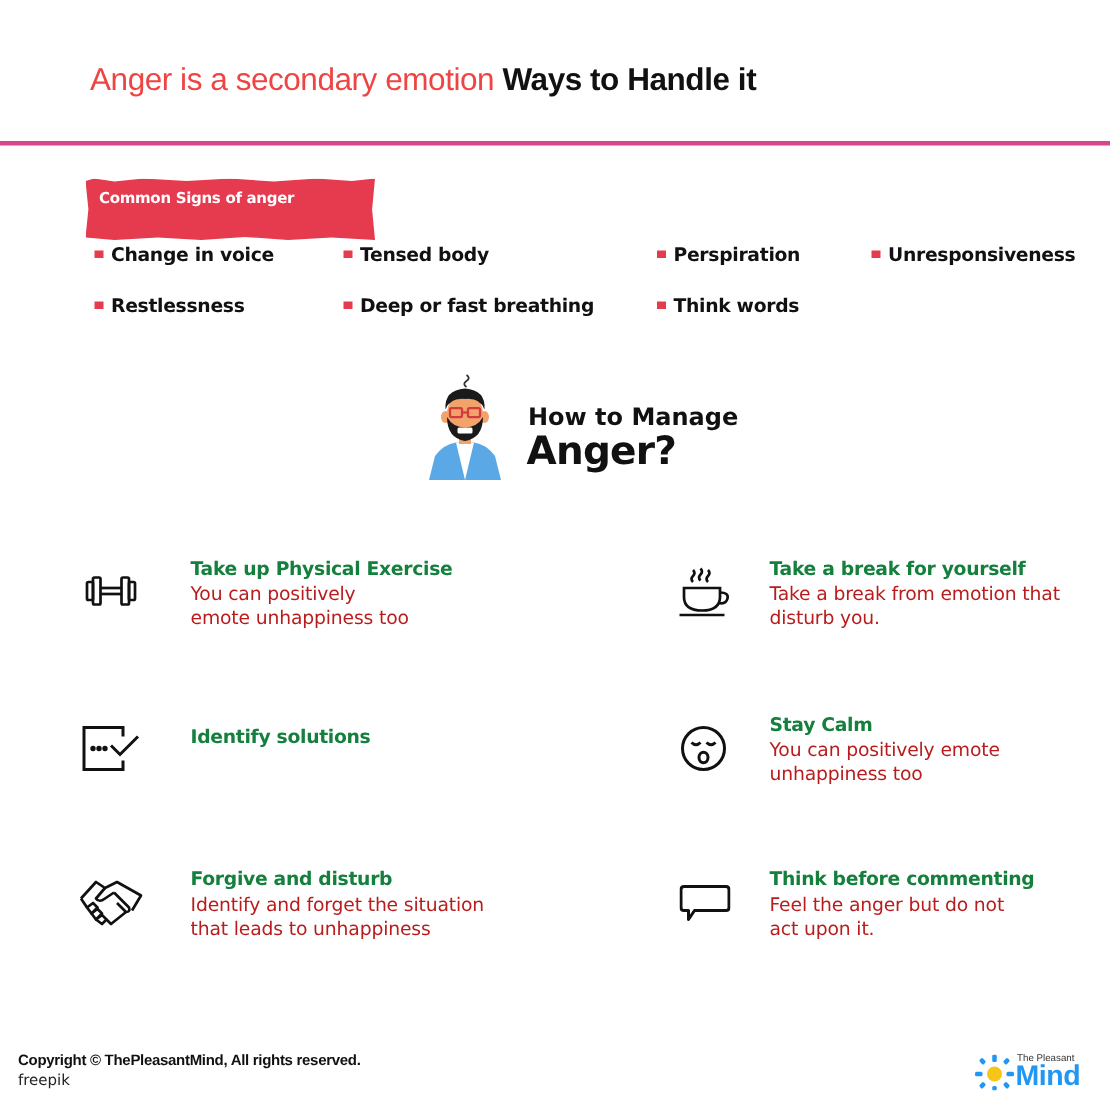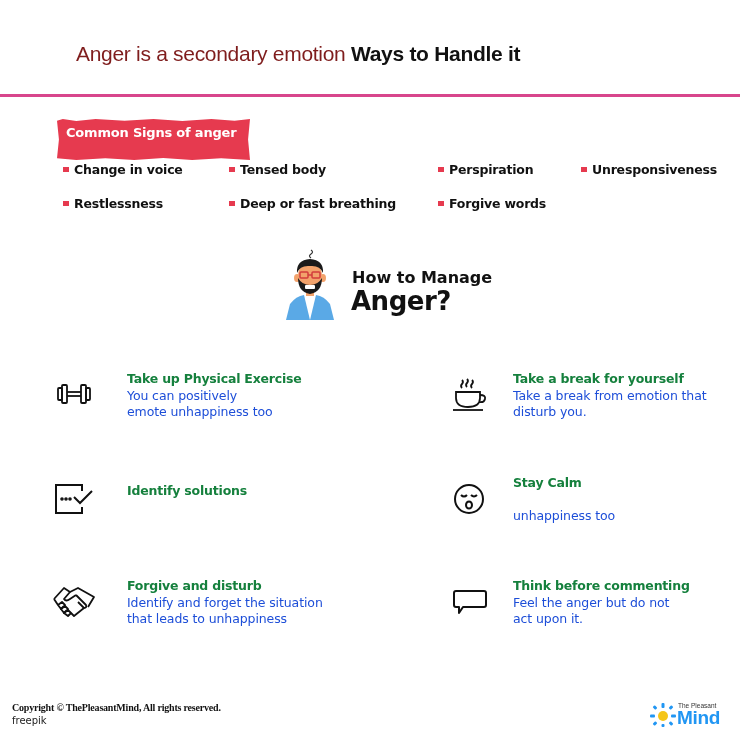--- a/index.html
+++ b/index.html
@@ -5,64 +5,64 @@
     html, body { margin: 0; padding: 0; }
     body {
       width: 740px; height: 740px; background: #ffffff; position: relative; overflow: hidden;
       font-family: "DejaVu Sans", "Liberation Sans", sans-serif; color: #111;
     }
     .abs { position: absolute; }
     .title {
       left: 60px; top: 42px; font-size: 21px; color: #333; letter-spacing: -0.3px;
       font-family: "Liberation Sans", sans-serif; white-space: nowrap;
     }
-    .title .light { font-weight: 300; color: #7f1d1d; margin-left: 16px; }
+    .title .light { font-weight: 300; color: #ef4444; }
     .title .bold { font-weight: 700; color: #111; text-align: right; }
     .divider { left: 0; top: 94px; width: 740px; height: 3px; background: #d8468c; }
     .badge {
       left: 57px; top: 119px; width: 193px; height: 41px; background: #e63a4f;
-      color: #fff; font-weight: 700; font-size: 13px; line-height: 27px; padding-left: 9px;
+      color: #fff; font-weight: 700; font-size: 10px; line-height: 27px; padding-left: 9px;
       box-sizing: border-box; font-family: "DejaVu Sans", sans-serif; letter-spacing: -0.2px;
       clip-path: polygon(0 4%, 3% 0, 10% 5%, 20% 0, 35% 4%, 50% 0, 65% 5%, 80% 0, 92% 4%, 100% 0, 99% 50%, 100% 100%, 85% 96%, 70% 100%, 55% 95%, 40% 100%, 25% 96%, 10% 100%, 0 96%, 1% 50%);
     }
     .sign {
       font-size: 12.5px; font-weight: 700; color: #111; white-space: nowrap;
       font-family: "DejaVu Sans", sans-serif; letter-spacing: -0.2px;
     }
     .sign .bullet {
       display: inline-block; width: 6px; height: 5px; background: #e63a4f; margin-right: 5px; vertical-align: middle; position: relative; top: -1px;
     }
     .manage-sub { left: 352px; top: 268px; font-size: 16px; font-weight: 700; color: #111; font-family: "DejaVu Sans", sans-serif; }
     .manage-main { left: 351px; top: 286px; font-size: 26px; font-weight: 700; color: #111; font-family: "DejaVu Sans", sans-serif; letter-spacing: -0.5px; }
     .tip-title { font-size: 12.5px; font-weight: 700; color: #15803d; font-family: "DejaVu Sans", sans-serif; white-space: nowrap; letter-spacing: -0.2px; }
-    .tip-body { font-size: 12.5px; color: #1d4ed8; line-height: 16px; font-family: "DejaVu Sans", sans-serif; margin-top: 2px; letter-spacing: -0.1px; }
+    .tip-body { font-size: 12.5px; color: #b91c1c; line-height: 16px; font-family: "DejaVu Sans", sans-serif; margin-top: 2px; letter-spacing: -0.1px; }
     .tip { width: 240px; }
     .icon svg { display: block; }
-    .footer-copy { left: 12px; top: 702px; font-size: 10px; font-weight: 700; color: #111; font-family: Liberation Serif, serif; letter-spacing: -0.2px; }
+    .footer-copy { left: 12px; top: 702px; font-size: 10px; font-weight: 700; color: #111; font-family: Liberation Sans, sans-serif; letter-spacing: -0.2px; }
     .footer-credit { left: 12px; top: 715px; font-size: 10px; color: #222; font-family: "DejaVu Sans", sans-serif; }
     .logo-small { left: 678px; top: 702px; font-size: 6.5px; color: #333; font-family: "Liberation Sans", sans-serif; }
     .logo-big { left: 677px; top: 707px; font-size: 19px; color: #2196f3; font-family: "Liberation Sans", sans-serif; font-weight: 700; letter-spacing: -0.3px; }
   </style>
 </head>
 <body>
 
 <div class="abs title">
   <span class="light">Anger is a secondary emotion </span><span class="bold">Ways to Handle it</span>
 </div>
 <div class="abs divider"></div>
 
 <div class="abs badge">Common Signs of anger</div>
 
 <div class="abs sign" style="left:63px; top:162px;"><span class="bullet"></span><span>Change in voice</span></div>
 <div class="abs sign" style="left:229px; top:162px;"><span class="bullet"></span><span>Tensed body</span></div>
 <div class="abs sign" style="left:438px; top:162px;"><span class="bullet"></span><span>Perspiration</span></div>
 <div class="abs sign" style="left:581px; top:162px;"><span class="bullet"></span><span>Unresponsiveness</span></div>
 <div class="abs sign" style="left:63px; top:196px;"><span class="bullet"></span><span>Restlessness</span></div>
 <div class="abs sign" style="left:229px; top:196px;"><span class="bullet"></span><span>Deep or fast breathing</span></div>
-<div class="abs sign" style="left:438px; top:196px;"><span class="bullet"></span><span>Forgive words</span></div>
+<div class="abs sign" style="left:438px; top:196px;"><span class="bullet"></span><span>Think words</span></div>
 
 <div class="abs icon" style="left:280px; top:248px;">
   <svg width="60" height="72" viewBox="0 0 60 72">
 
     <path d="M31 2 q3 2 0 4 q-3 2 0 4" stroke="#333" stroke-width="1.2" fill="none"></path>
 
     <path d="M6 72 L10 56 Q16 48 24 47 L36 47 Q44 48 50 56 L54 72 Z" fill="#5aa9e6"></path>
     <path d="M24 47 L30 72 L36 47 Z" fill="#ffffff"></path>
 
     <rect x="26" y="40" width="8" height="8" fill="#f2a26b"></rect>
@@ -132,21 +132,21 @@
 <div class="abs icon" style="left:453px; top:483px;">
   <svg width="32" height="32" viewBox="0 0 32 32" fill="none" stroke="#111" stroke-width="2">
     <circle cx="16" cy="16" r="14"></circle>
     <path d="M8 12 q3 3 6 0"></path>
     <path d="M18 12 q3 3 6 0"></path>
     <ellipse cx="16" cy="22" rx="3" ry="3.5"></ellipse>
   </svg>
 </div>
 <div class="abs tip" style="left:513px; top:475px;">
   <div class="tip-title">Stay Calm</div>
-  <div class="tip-body"><br><span>unhappiness too</span></div>
+  <div class="tip-body"><span>You can positively emote</span><br><span>unhappiness too</span></div>
 </div>
 
 <div class="abs icon" style="left:52px; top:585px;">
   <svg width="44" height="34" viewBox="0 0 44 34" fill="none" stroke="#111" stroke-width="1.8" stroke-linejoin="round">
     <path d="M2 14 L12 3 L18 7 L26 3 L42 12 L36 22"></path>
     <path d="M18 7 L12 14 Q14 17 18 14 L24 10"></path>
     <path d="M24 10 L34 20 Q35 23 32 23 L26 17"></path>
     <path d="M2 14 L6 20"></path>
     <path d="M6 20 L10 17 L13 20 L9 24 Z"></path>
     <path d="M9 24 L13 21 L16 24 L12 28 Z"></path>

